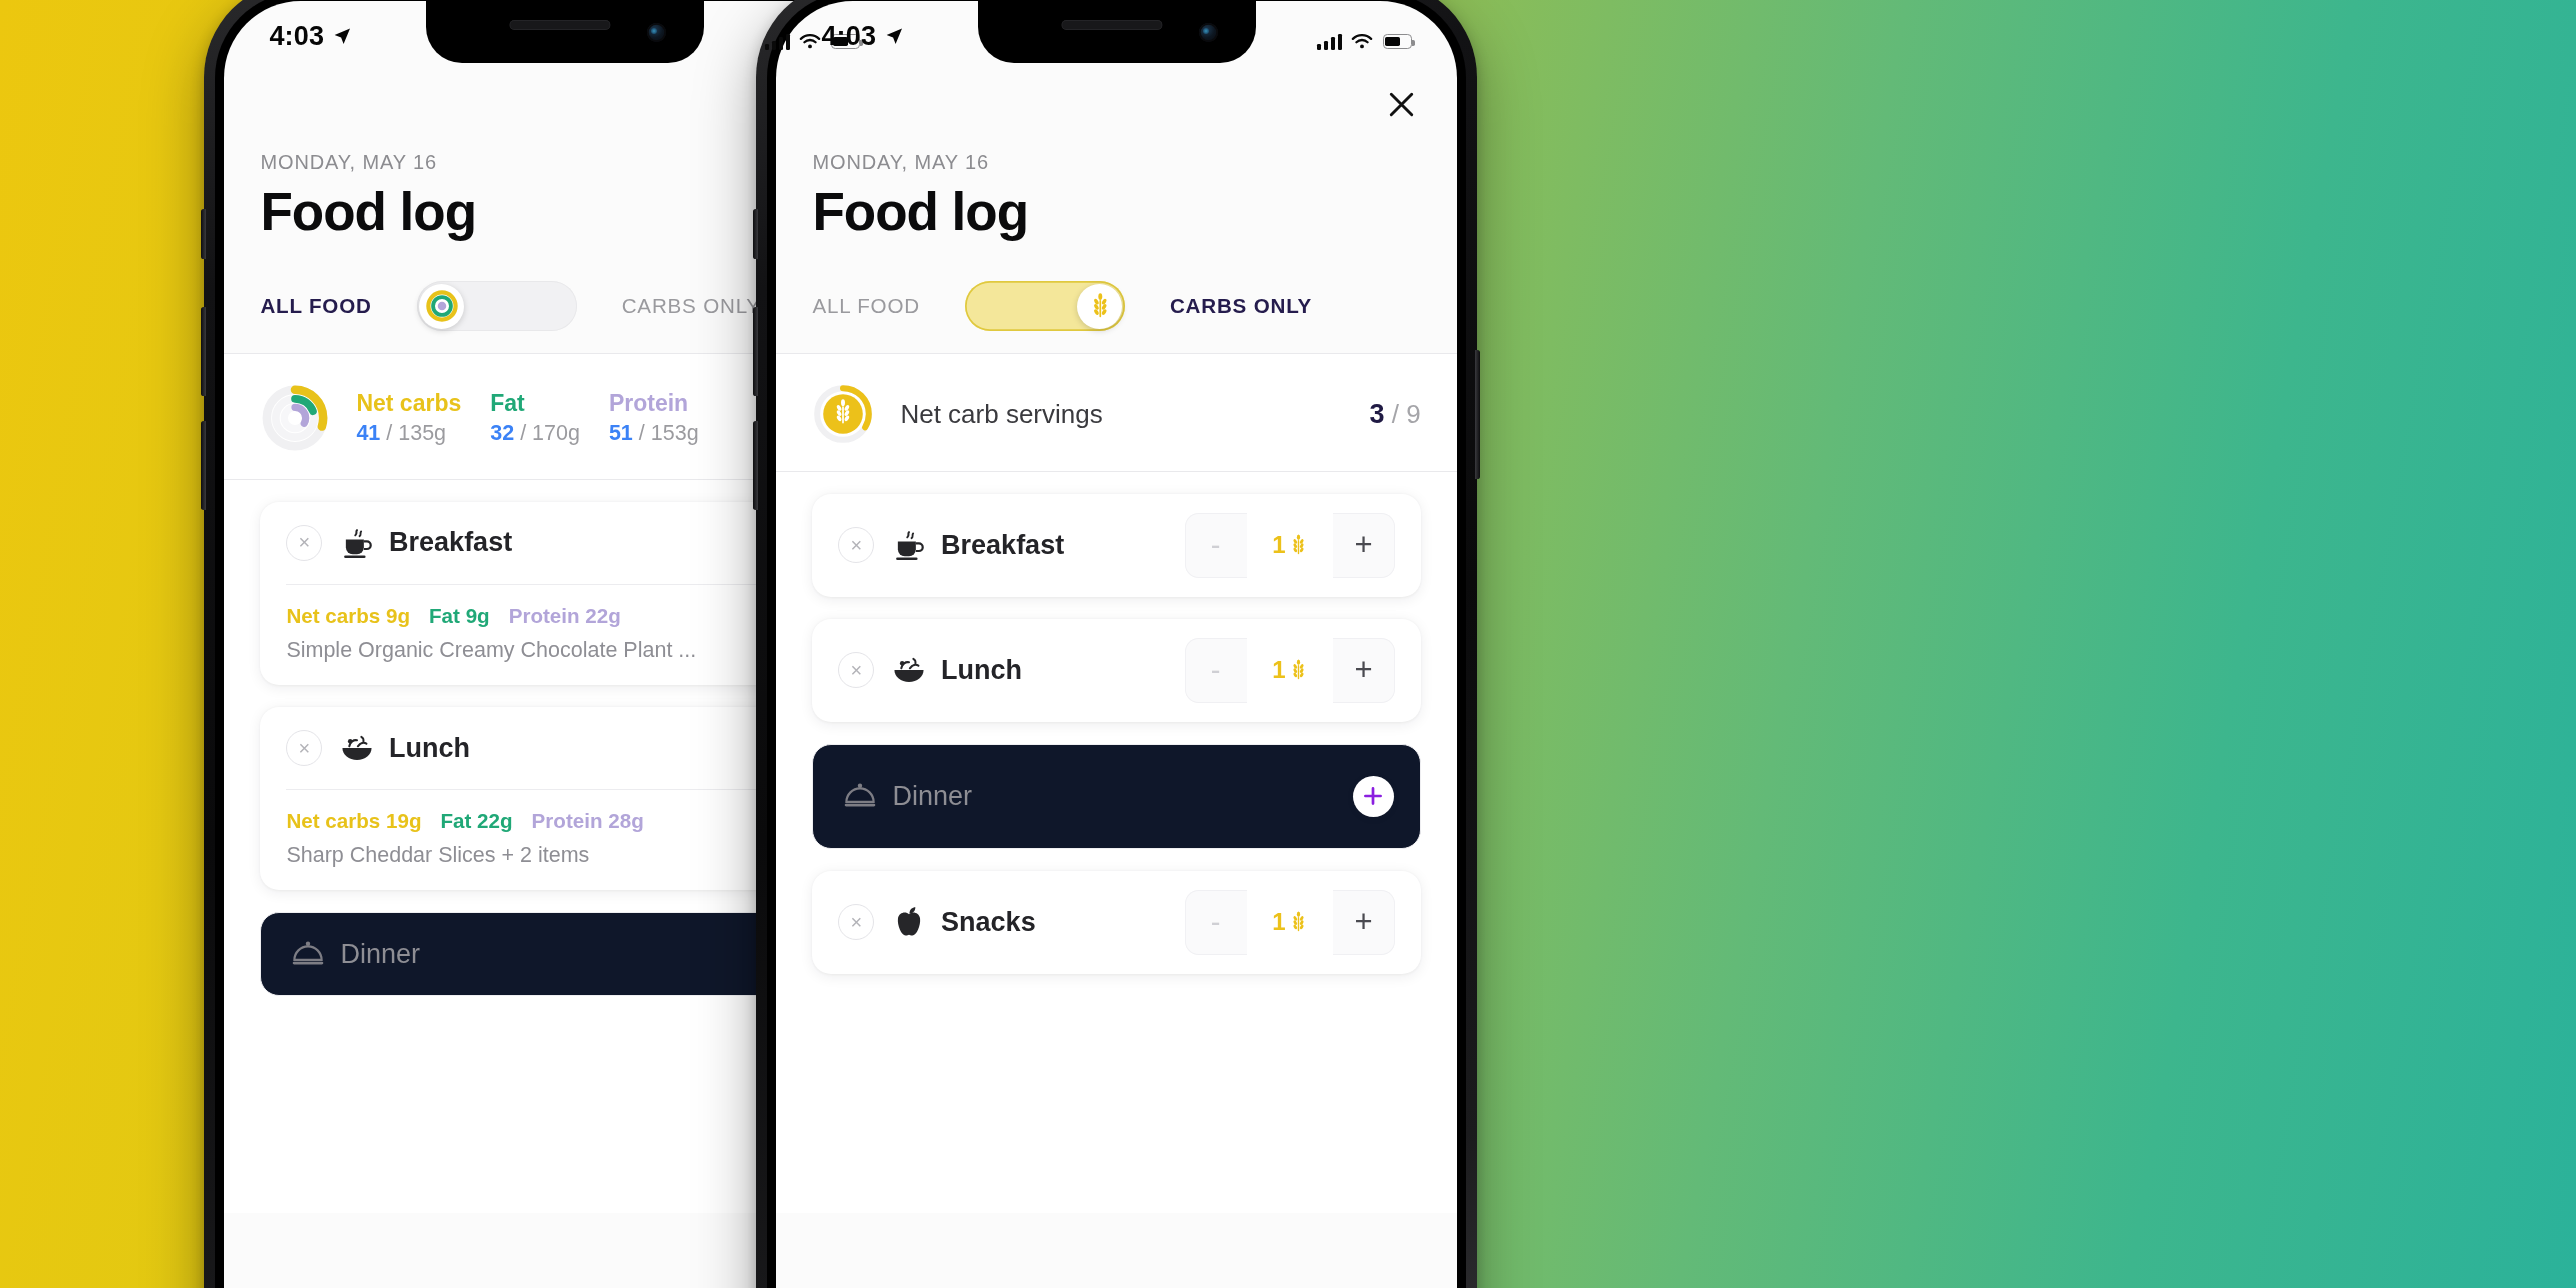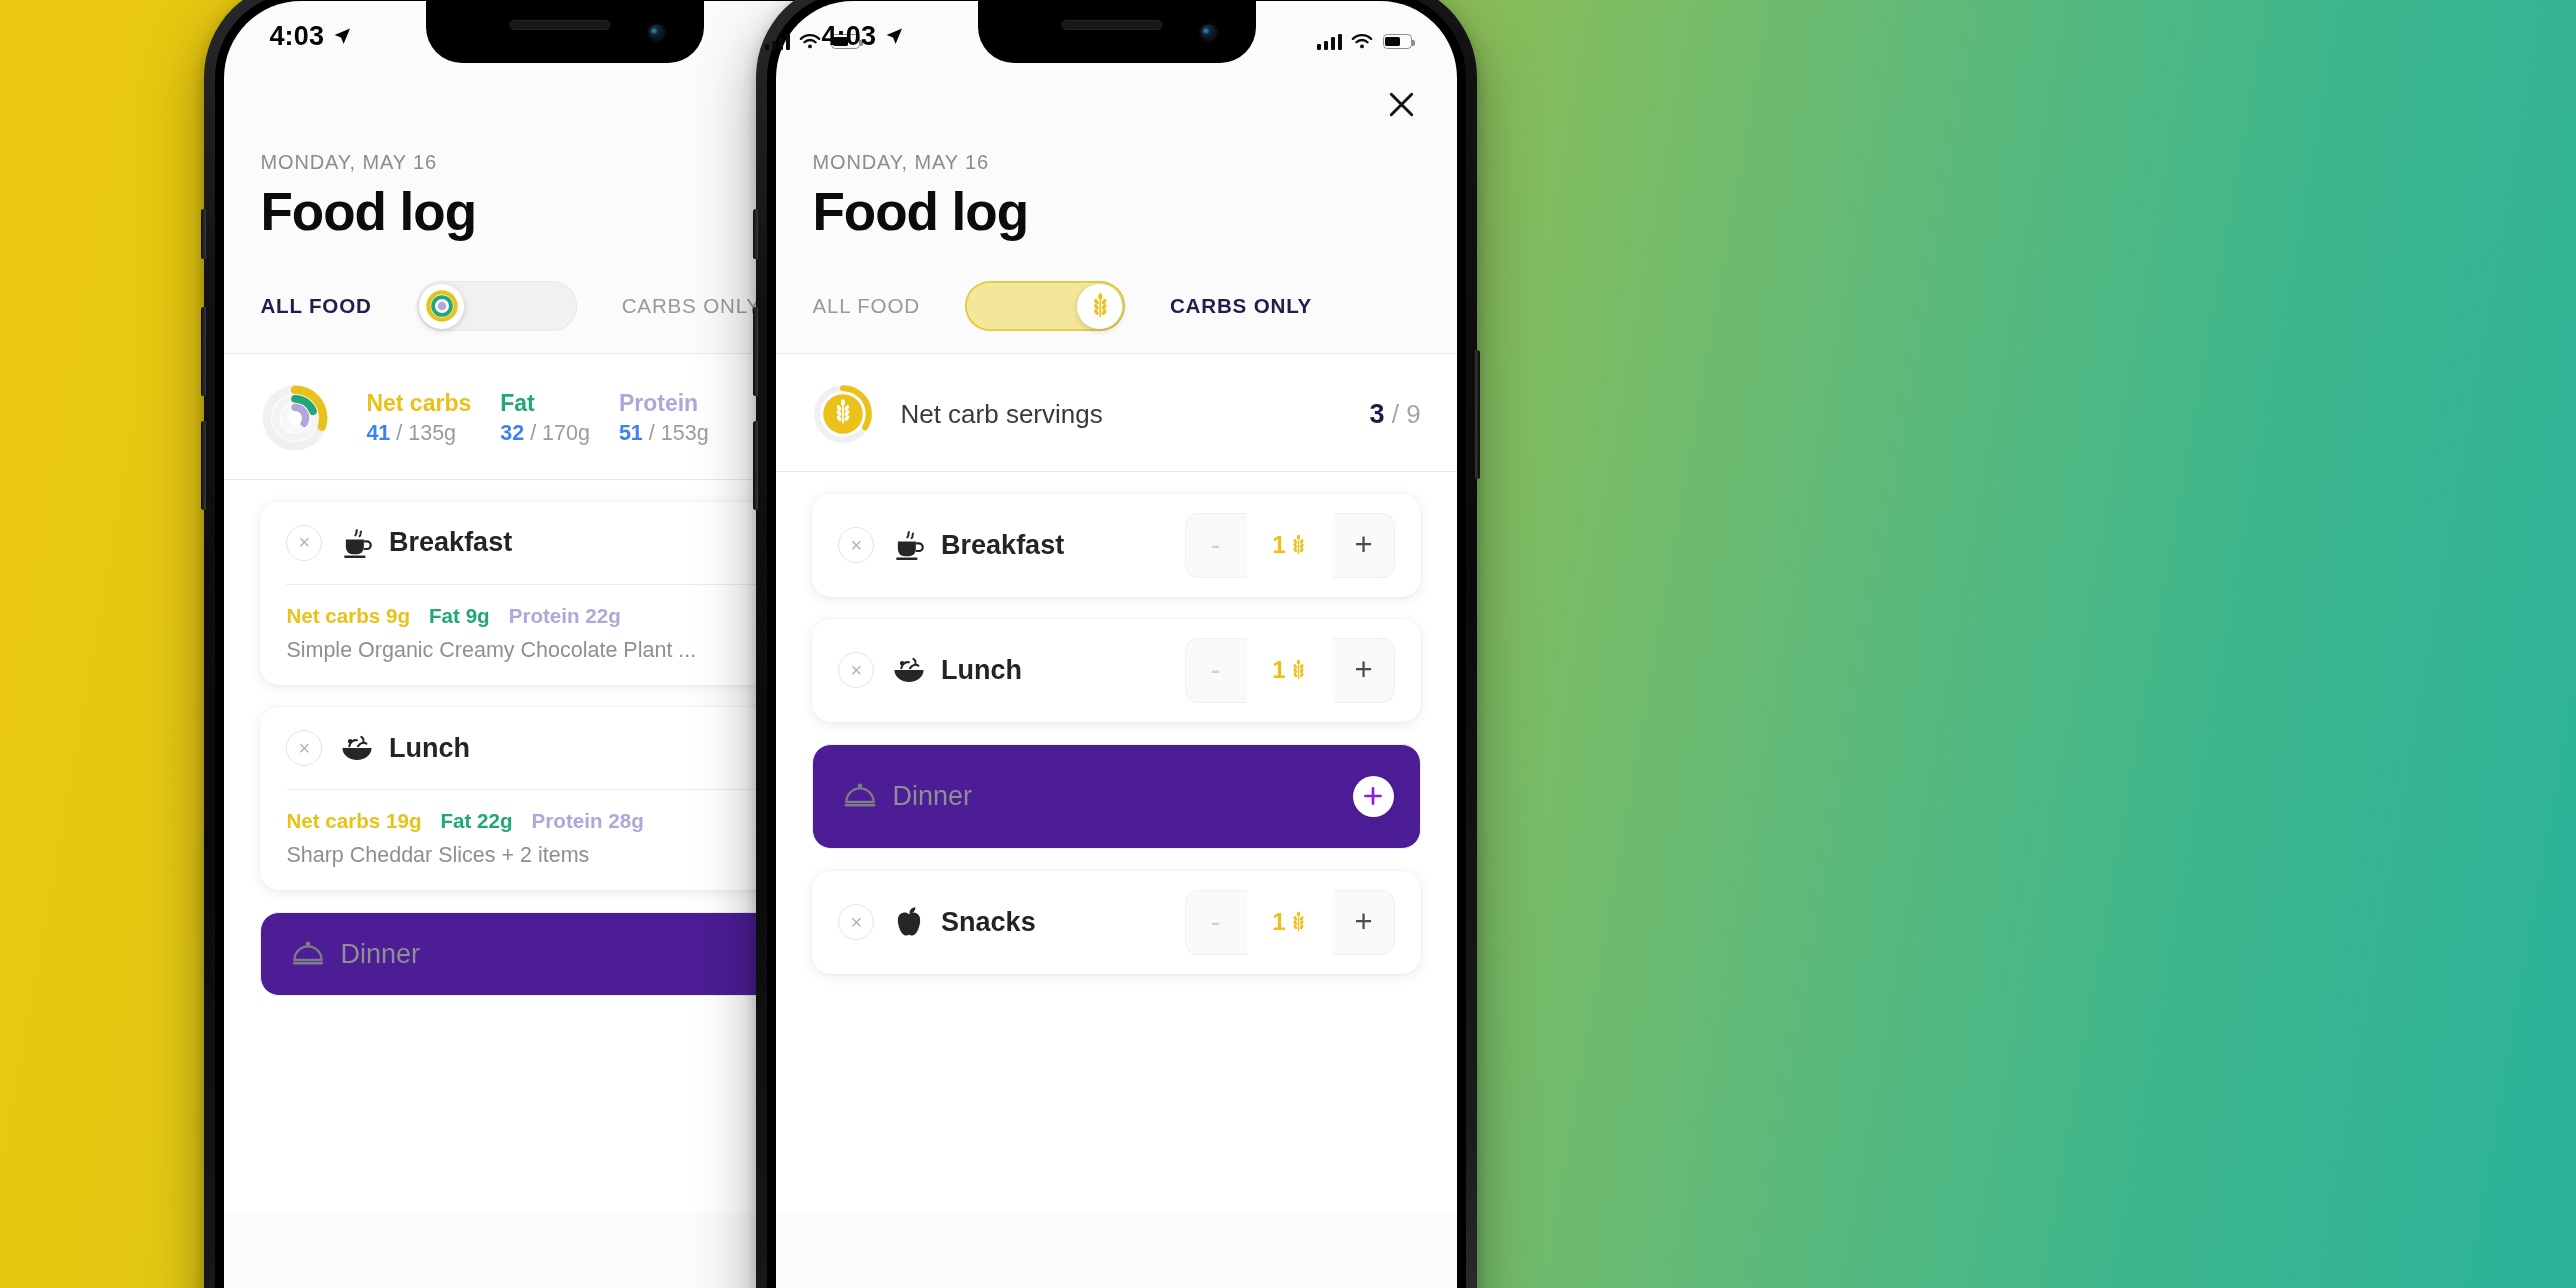--- a/index.html
+++ b/index.html
@@ -117,38 +117,38 @@
     background:#fff; box-shadow: 0 1.7px 6px rgba(0,0,0,.17);
     display:flex; align-items:center; justify-content:center;
   }
   .knob.at-left { left:2.6px; }
   .knob.at-right { right:2.6px; }
 
   .divider { height:0.9px; background:#e9e9ec; margin: 0 -36px; }
   .sheet { background:#fff; margin: 0 -36px; padding: 0 36px; min-height: 859px; }
 
   
-  .summary { display:flex; align-items:center; gap:36px; padding: 29px 0 26px; }
+  .summary { display:flex; align-items:center; gap:26px; padding: 29px 0 26px; }
   .macros { display:flex; gap: 29px; }
   .macro-name { font-size:23px; font-weight:700; line-height:1.15; }
   .macro-val { font-size:21.5px; color:#9b9b9f; margin-top:4.3px; }
   .macro-val b { color:#3b82f6; font-weight:700; }
 
   
   .summary2 { display:flex; align-items:center; padding: 29px 0 26px; }
   .ncs-label { font-size:26px; color:#3a3a3e; margin-left:26px; }
   .ncs-val { margin-left:auto; font-size:26px; color:#a5a5a9; }
   .ncs-val b { color:#201a44; font-weight:700; font-size:27px; }
 
   
   .card {
     background:#fff; border-radius:19px; margin-top:22px; padding: 0 26px;
     box-shadow: 0 2.6px 13.7px rgba(30,30,40,.07), 0 0.9px 2.6px rgba(30,30,40,.05);
   }
-  .card.muted { background:#4c1d95; box-shadow:none; border:0.9px solid #eeeef1; }
+  .card.muted { background:#0f172a; box-shadow:none; border:0.9px solid #eeeef1; }
   .card-head { display:flex; align-items:center; height:82px; }
   .xbtn {
     width:36px; height:36px; border-radius:50%; border:1.3px solid #e4e4e8;
     display:flex; align-items:center; justify-content:center; color:#b3b3b8;
     font-size:20px; flex:0 0 auto; cursor:pointer; background:#fff;
   }
   .meal-icon { width:41px; margin-left:13.7px; display:flex; align-items:center; justify-content:center; }
   .meal-name { font-size:27px; font-weight:700; color:#242428; margin-left:12px;text-align:right; }
   .meal-name.dim { color:#8e8e94; font-weight:400; }
   .serv-badge { margin-left:auto; display:flex; align-items:center; gap:4.3px; }

